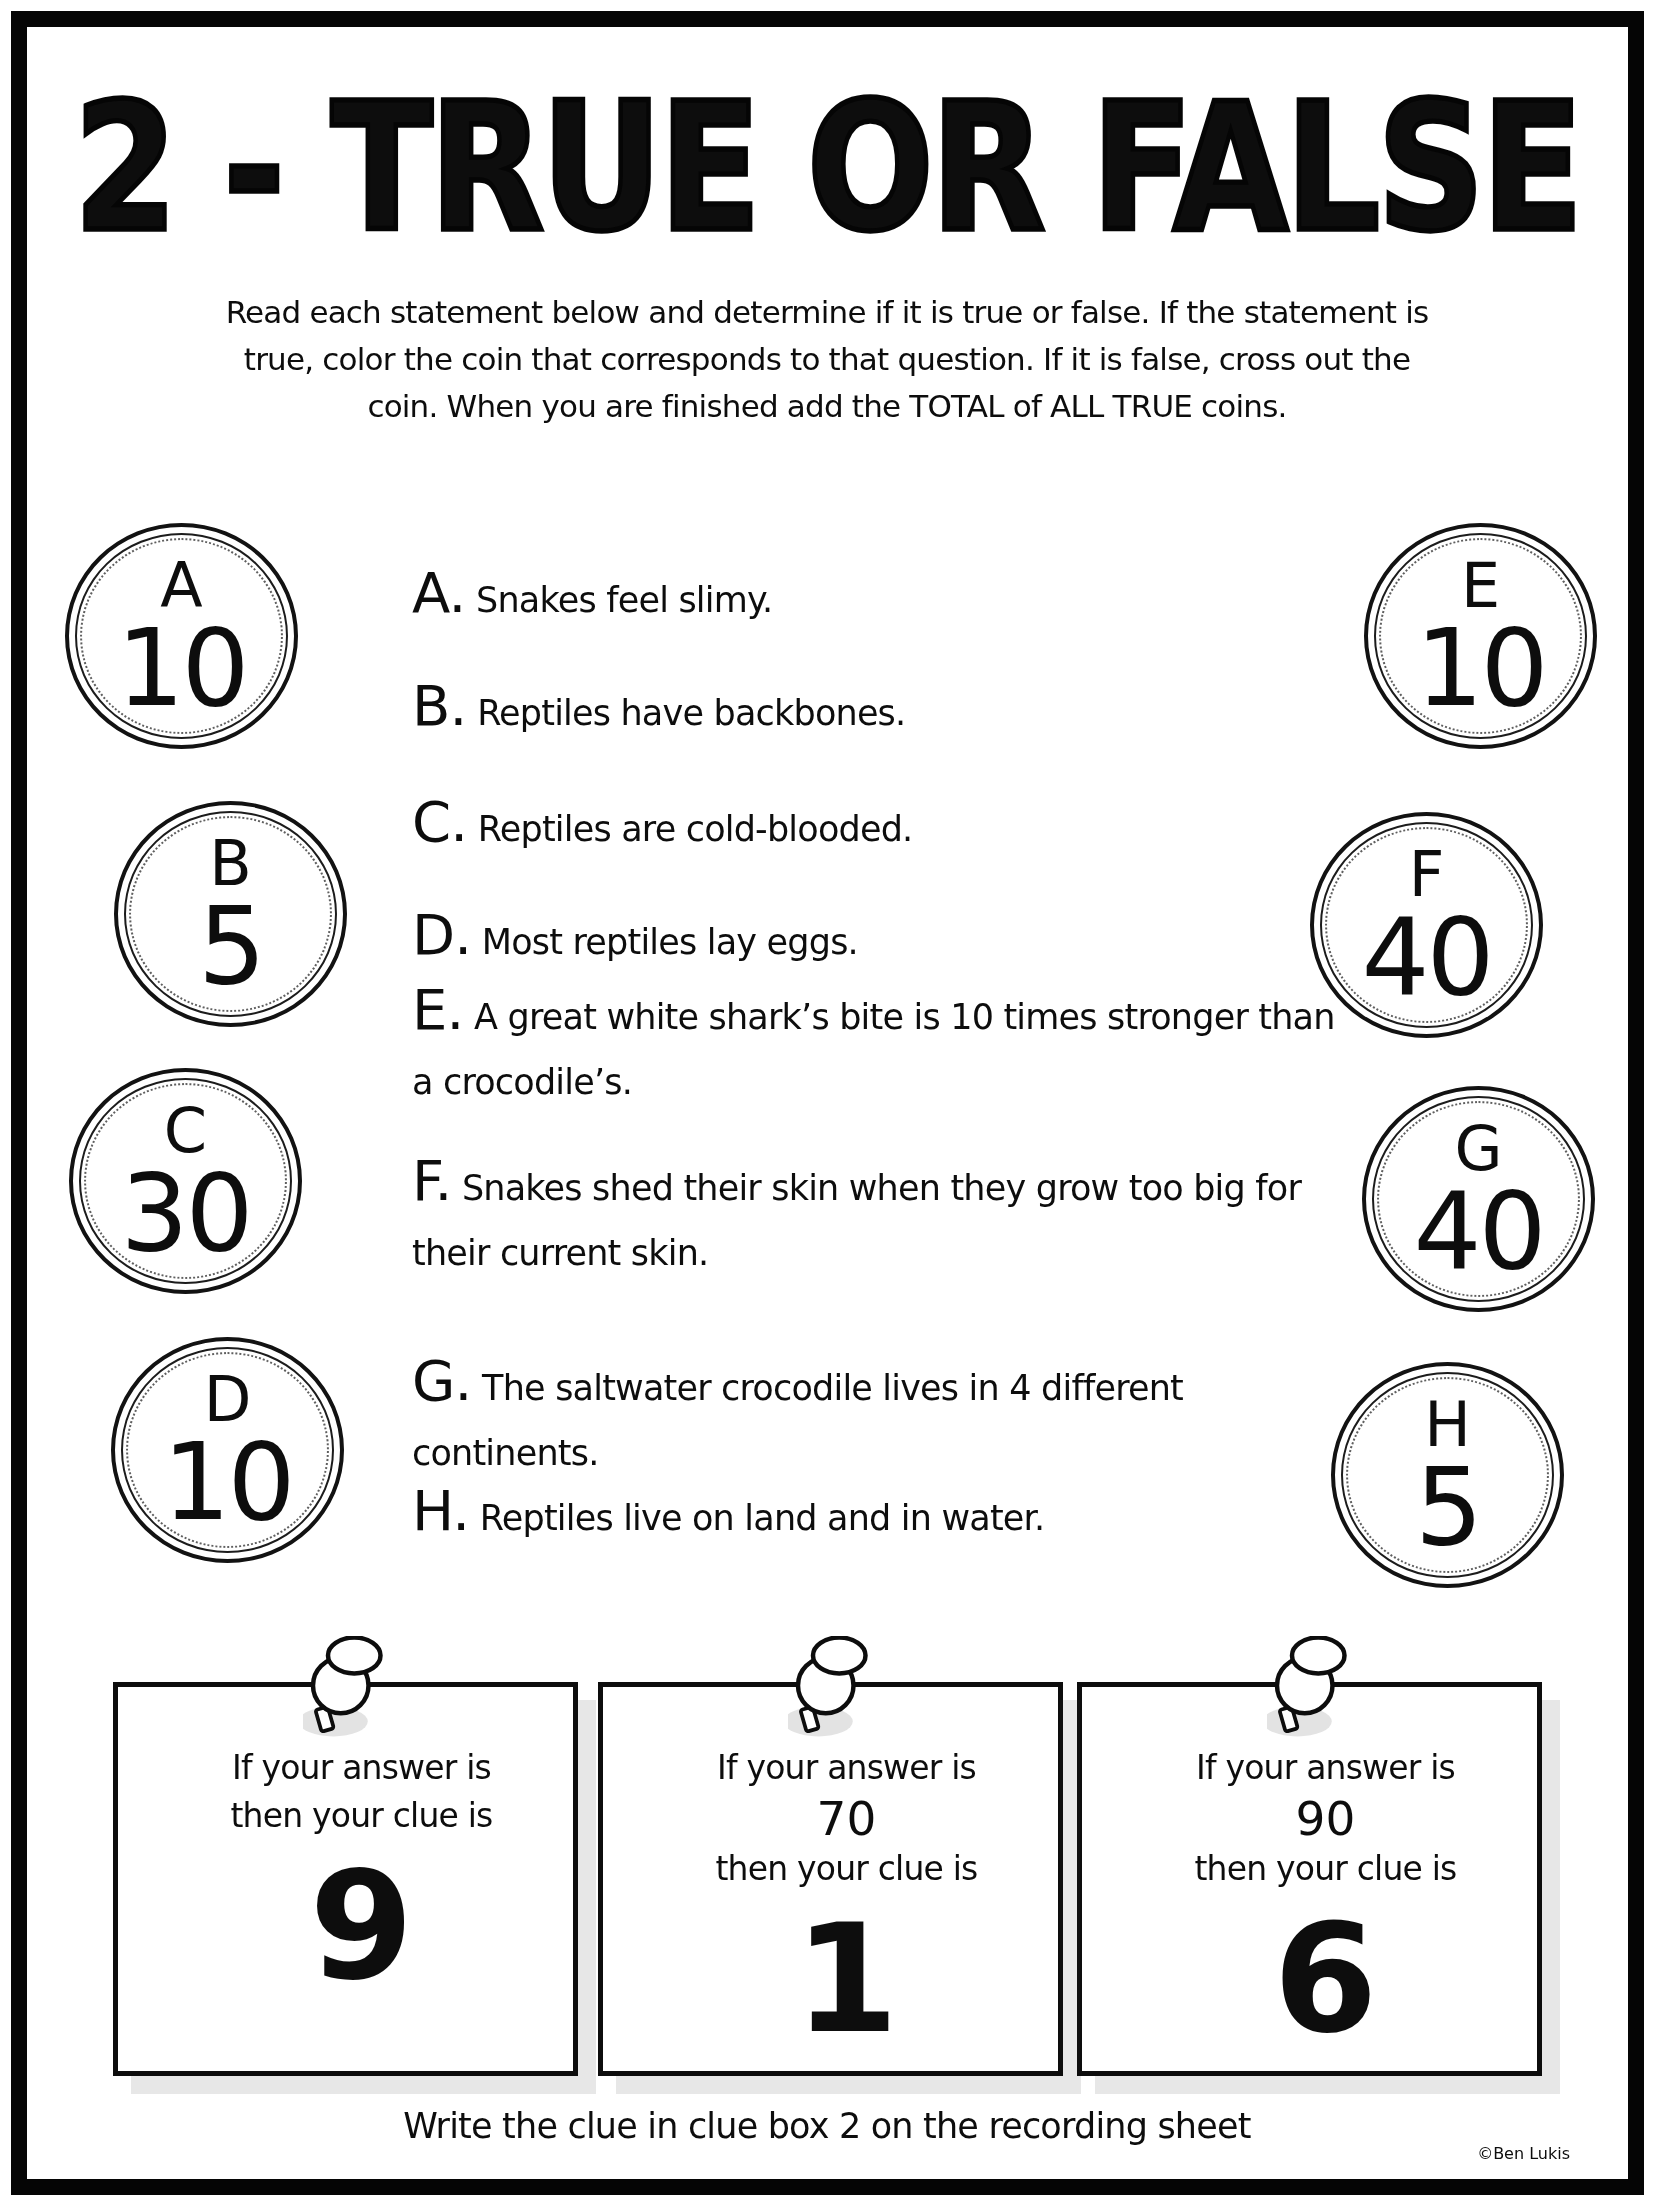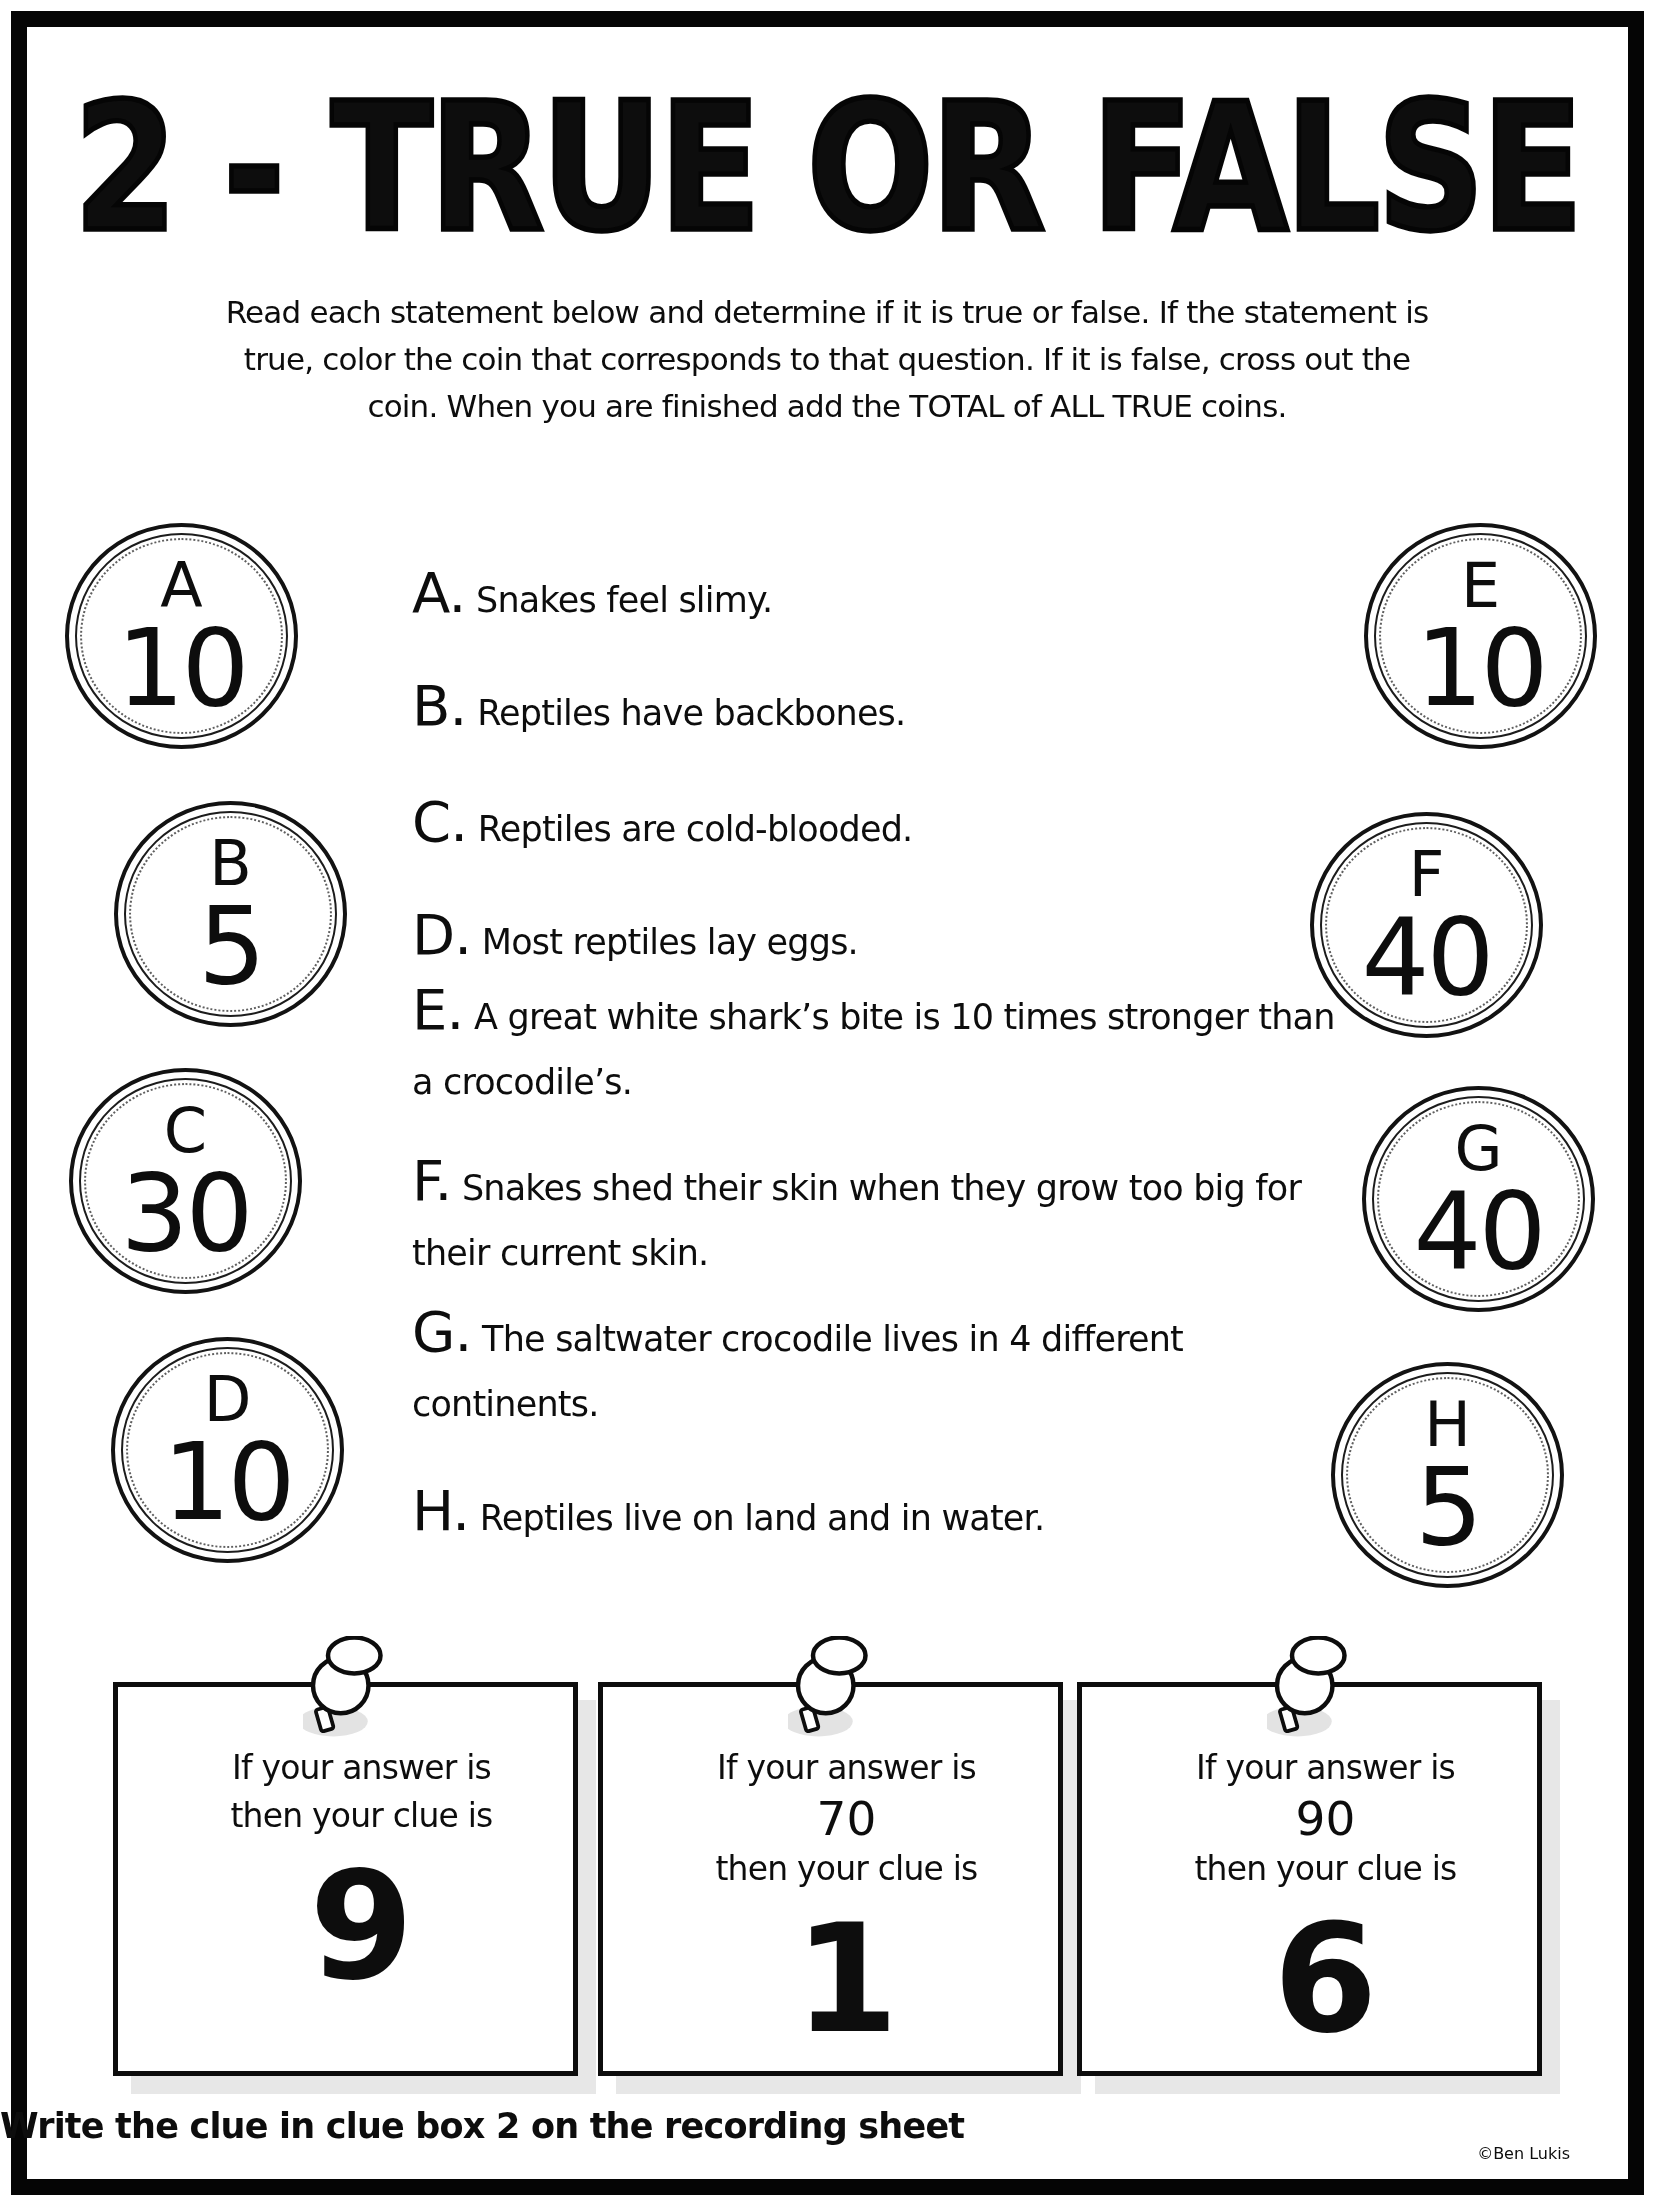--- a/index.html
+++ b/index.html
@@ -64,24 +64,23 @@
   .note-pin{
     position:absolute;top:-51px;left:50%;margin-left:-43px;
     width:86px;height:102px;
   }
   .note-body{padding-top:57px;margin-left:32px;}
   .note-cond,.note-result{font-size:33px;line-height:48px;letter-spacing:-0.8px;}
   .note-answer{font-size:47px;line-height:53px;}
   .note-clue{font-size:150px;line-height:173px;font-weight:bold;}
   .caption{
     position:absolute;top:2104px;left:0;right:0;
-    text-align:left;
+    text-align:center;
     font-size:35px;line-height:45px;
     letter-spacing:-0.8px;
-    font-weight:bold;
   }
   .credit{
     position:absolute;top:2144px;right:84px;
     font-size:16px;
   }
 </style>
 </head>
 <body>
 
 <div class="frame"></div>
@@ -179,21 +178,21 @@
 </div>
 <div class="stmt" style="top:902px;">
   <span class="stmt-prefix">D.</span><span class="stmt-text">Most reptiles lay eggs.</span>
 </div>
 <div class="stmt" style="top:977px;">
   <span class="stmt-prefix">E.</span><span class="stmt-text">A great white shark’s bite is 10 times stronger than a crocodile’s.</span>
 </div>
 <div class="stmt" style="top:1148px;">
   <span class="stmt-prefix">F.</span><span class="stmt-text">Snakes shed their skin when they grow too big for their current skin.</span>
 </div>
-<div class="stmt" style="top:1299px;">
+<div class="stmt" style="top:1348px;">
   <span class="stmt-prefix">G.</span><span class="stmt-text">The saltwater crocodile lives in 4 different continents.</span>
 </div>
 <div class="stmt" style="top:1478px;">
   <span class="stmt-prefix">H.</span><span class="stmt-text">Reptiles live on land and in water.</span>
 </div>
 
 <div class="note" style="left:113px;">
   <svg class="note-pin" viewBox="0 0 114 136">
     <ellipse cx="40" cy="114" rx="46" ry="20" fill="#dcdcdc" opacity="0.8"></ellipse>
     <rect x="20" y="96" width="17" height="30" rx="3" transform="rotate(-16 28 111)" fill="#fff" stroke="#0d0d0d" stroke-width="5"></rect>

